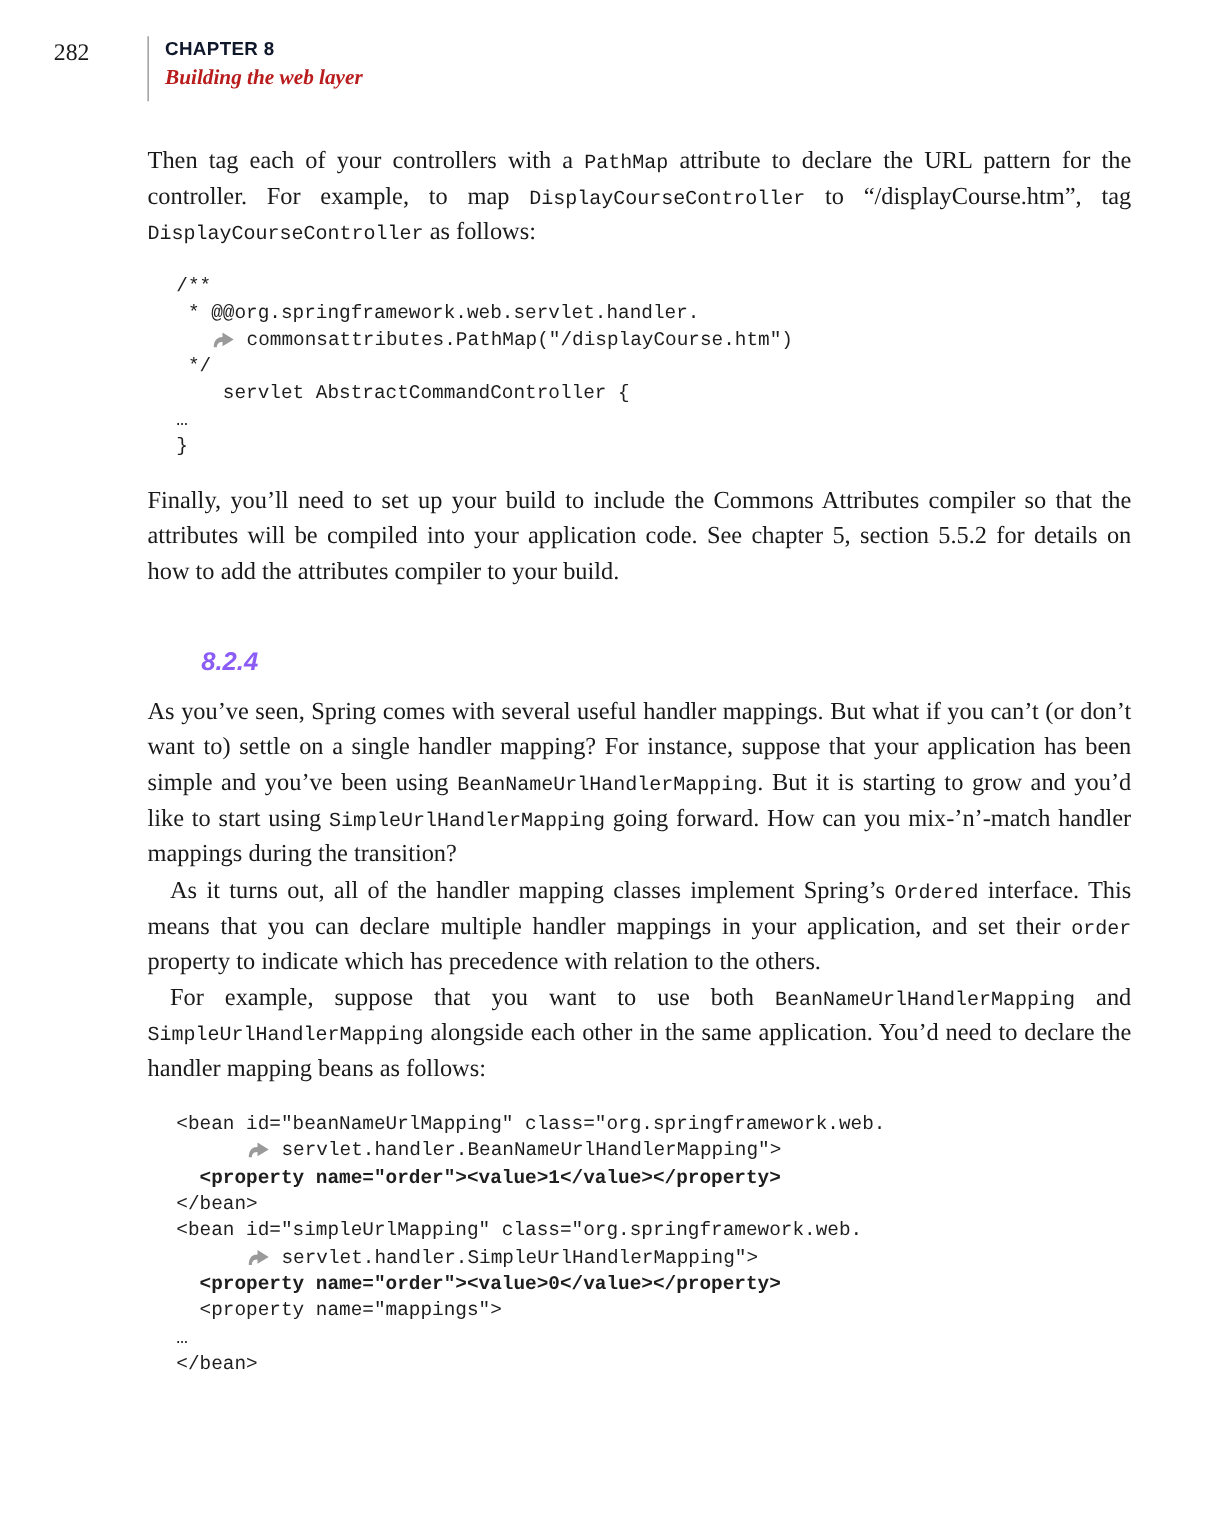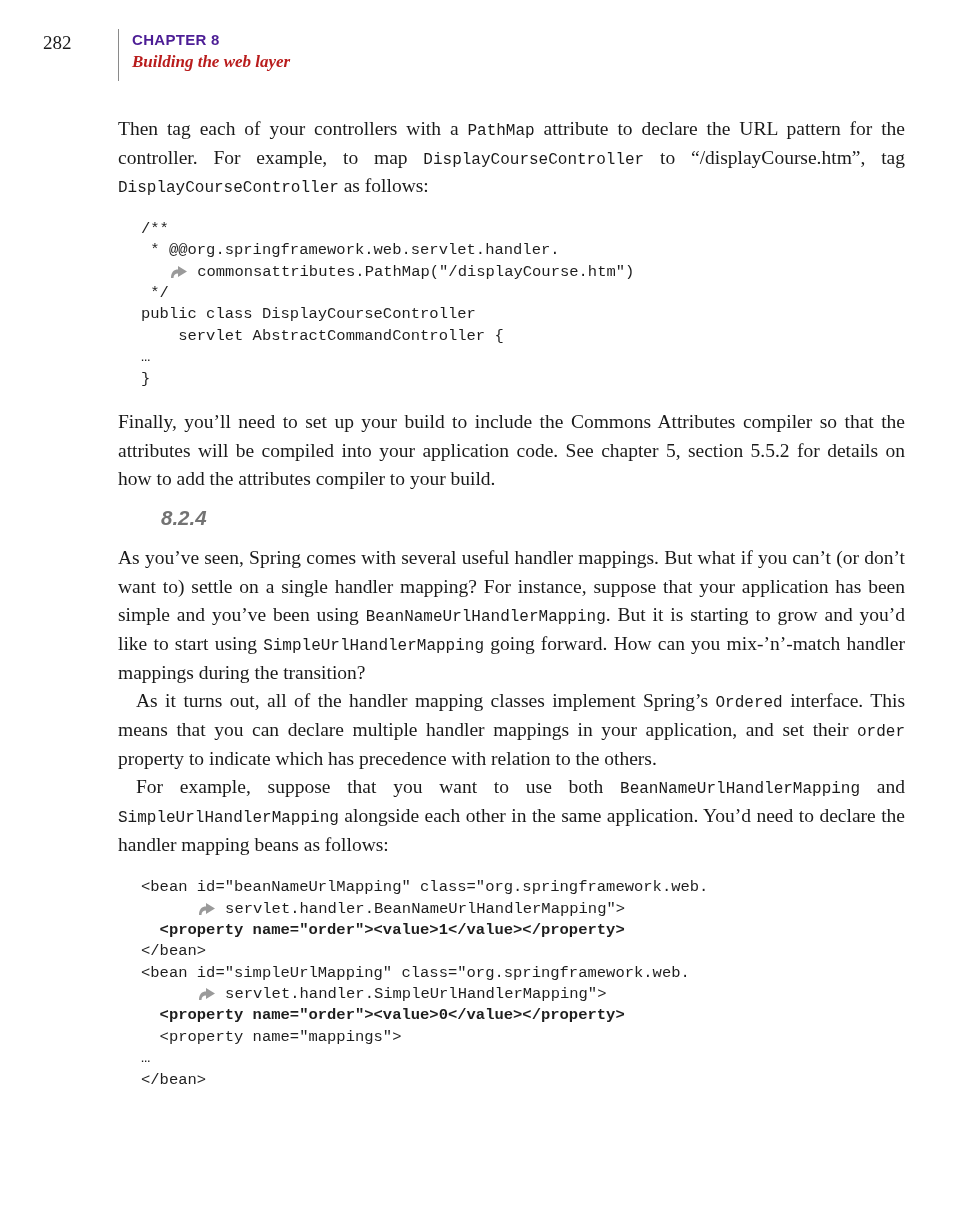--- a/index.html
+++ b/index.html
@@ -10,21 +10,21 @@
     overflow: hidden;
   }
   .page { position: relative; width: 976px; height: 1231px; background: #ffffff; }
 
   
   .running-header { display: flex; align-items: stretch; padding: 29px 0 0 43px; }
   .page-number { width: 75px; font-size: 19px; font-weight: normal; padding-top: 3px; }
   .chapter-block { border-left: 1px solid #8a8a8a; padding: 2px 0 9px 13px; }
   .chapter-label {
     font-family: "Liberation Sans", sans-serif;
-    font-weight: bold; font-size: 15px; letter-spacing: 0.3px; color: #4c1d95;
+    font-weight: bold; font-size: 15px; letter-spacing: 0.3px; color: #0f172a;
   }
   .chapter-title { font-weight: bold; font-style: italic; font-size: 17px; margin-top: 4px; color: #b91c1c; }
 
   
   .content { margin: 34px 71px 0 118px; }
   p.body-text {
     font-size: 19.5px; line-height: 1.47; text-align: justify;
     margin: 0; color: #1a1a1a;
   }
   p.indent { text-indent: 18px; }
@@ -35,23 +35,23 @@
     margin: 18px 0 18px 23px;
     font-family: "Liberation Mono", monospace;
     font-size: 15.5px; line-height: 1.38; color: #1e1e1e;
   }
   .code-line { white-space: pre; }
   .code-line.bold { font-weight: bold; }
   .arrow-icon svg { vertical-align: -2px; }
 
   
   .section-heading {
-    display: flex; margin: 12px 0 14px 43px;
+    display: flex; margin: 45px 0 14px 43px;
     font-family: "Liberation Sans", sans-serif;
-    font-weight: bold; font-style: italic; font-size: 20.5px; color: #737373;
+    font-weight: bold; font-style: italic; font-size: 20.5px; color: #8b5cf6;
   }
   .section-number { width: 75px; }
 </style>
 </head>
 <body>
 
 <div class="page">
 
   <div class="running-header">
     <div class="page-number">282</div>
@@ -65,21 +65,20 @@
 
     <p class="body-text"><span class="txt">Then tag each of your controllers with a </span><span class="mono">PathMap</span><span class="txt"> attribute to declare the URL pattern for the controller. For example, to map </span><span class="mono">DisplayCourseController</span><span class="txt"> to “/displayCourse.htm”, tag </span><span class="mono">DisplayCourseController</span><span class="txt"> as follows:</span></p>
 
     <div class="code-block">
         <div class="code-line">/**</div>
         <div class="code-line"> * @@org.springframework.web.servlet.handler.</div>
         <div class="code-line">   <span class="arrow-icon"><svg width="19" height="13" viewBox="0 0 19 13" aria-hidden="true">
               <path d="M2 13 C2 7 5 4.5 9 4.5 L9 1 L18 6.5 L9 12 L9 8.5 C6 8.5 4.5 10 4.5 13 Z" fill="#9a9a9a"></path>
             </svg></span> commonsattributes.PathMap("/displayCourse.htm")</div>
         <div class="code-line"> */</div>
-        <div class="code-line">public class DisplayCourseController</div>
         <div class="code-line">    servlet AbstractCommandController {</div>
         <div class="code-line">…</div>
         <div class="code-line">}</div>
       </div>
 
     <p class="body-text"><span class="txt">Finally, you’ll need to set up your build to include the Commons Attributes compiler so that the attributes will be compiled into your application code. See chapter 5, section 5.5.2 for details on how to add the attributes compiler to your build.</span></p>
 
     <div class="section-heading">
       <div class="section-number">8.2.4</div>
     </div>

